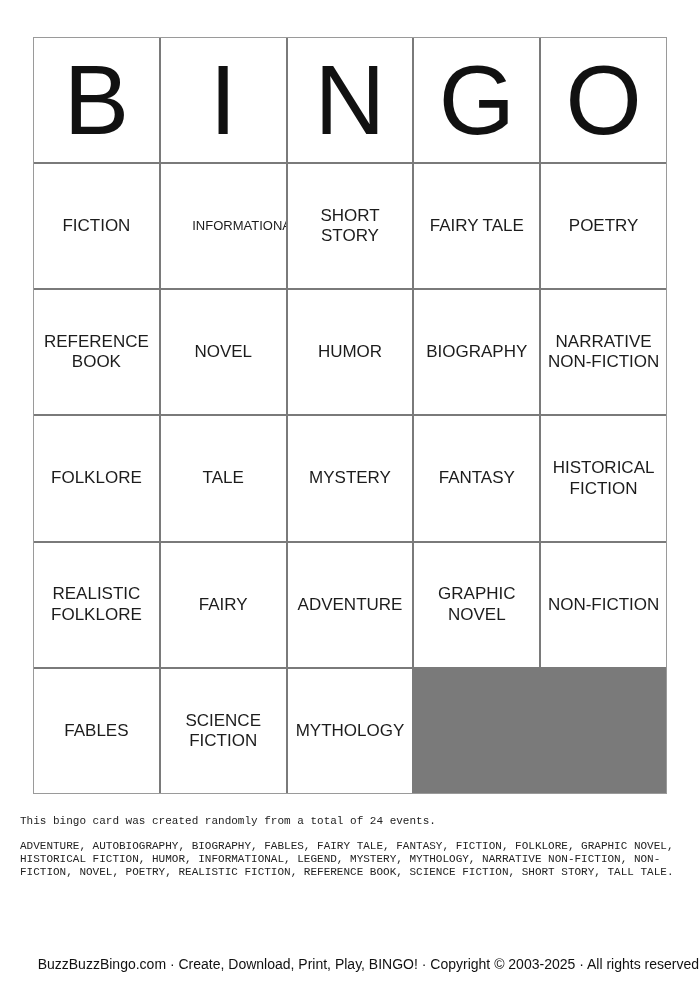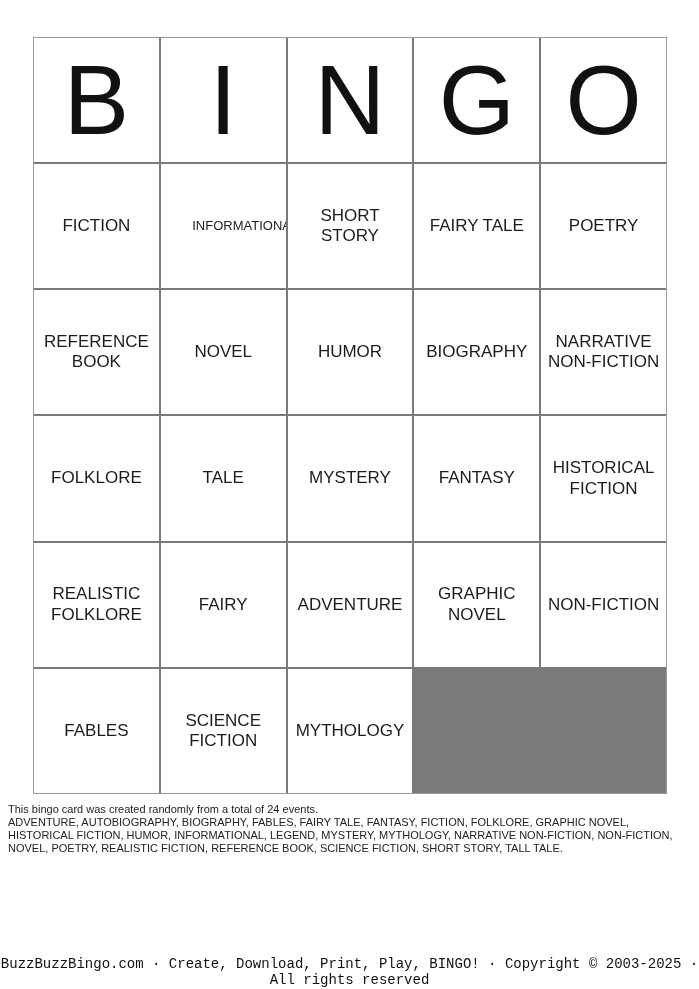--- a/index.html
+++ b/index.html
@@ -53,30 +53,29 @@
   .description {
     position: absolute;
     left: 8px;
     top: 803px;
     width: 683px;
     font-size: 11px;
     line-height: 13px;
     color: #222222;
     text-align: left;
   }
-  .description p { margin: 0; }
+  .description p { margin: 12px; font-family: Liberation Mono, monospace; }
   .footer {
     position: absolute;
     left: 0;
     right: 0;
     top: 956px;
-    text-align: center;
+    text-align: right;
     font-size: 14px;
     color: #111111;
-    font-family: Liberation Mono, monospace;
   }
 </style>
 </head>
 <body>
 
 <div class="page">
 
   <div class="card">
 
     <div class="cell header">B</div>

